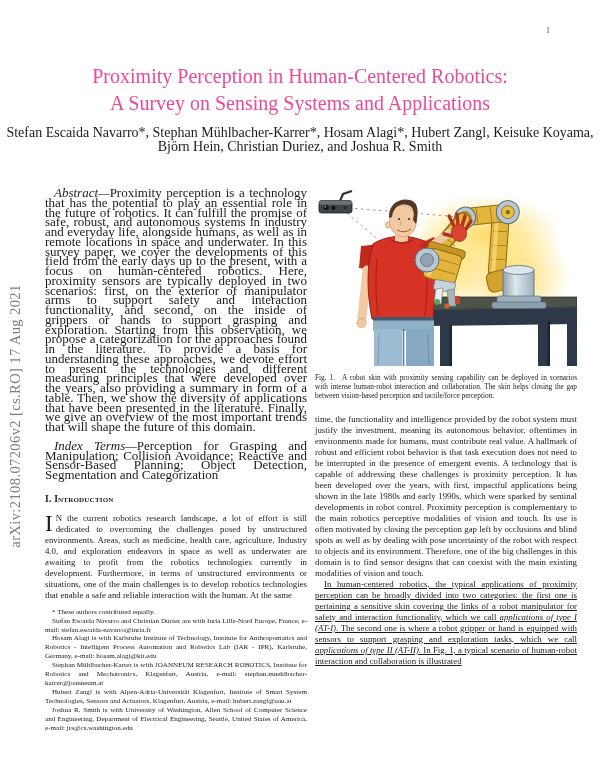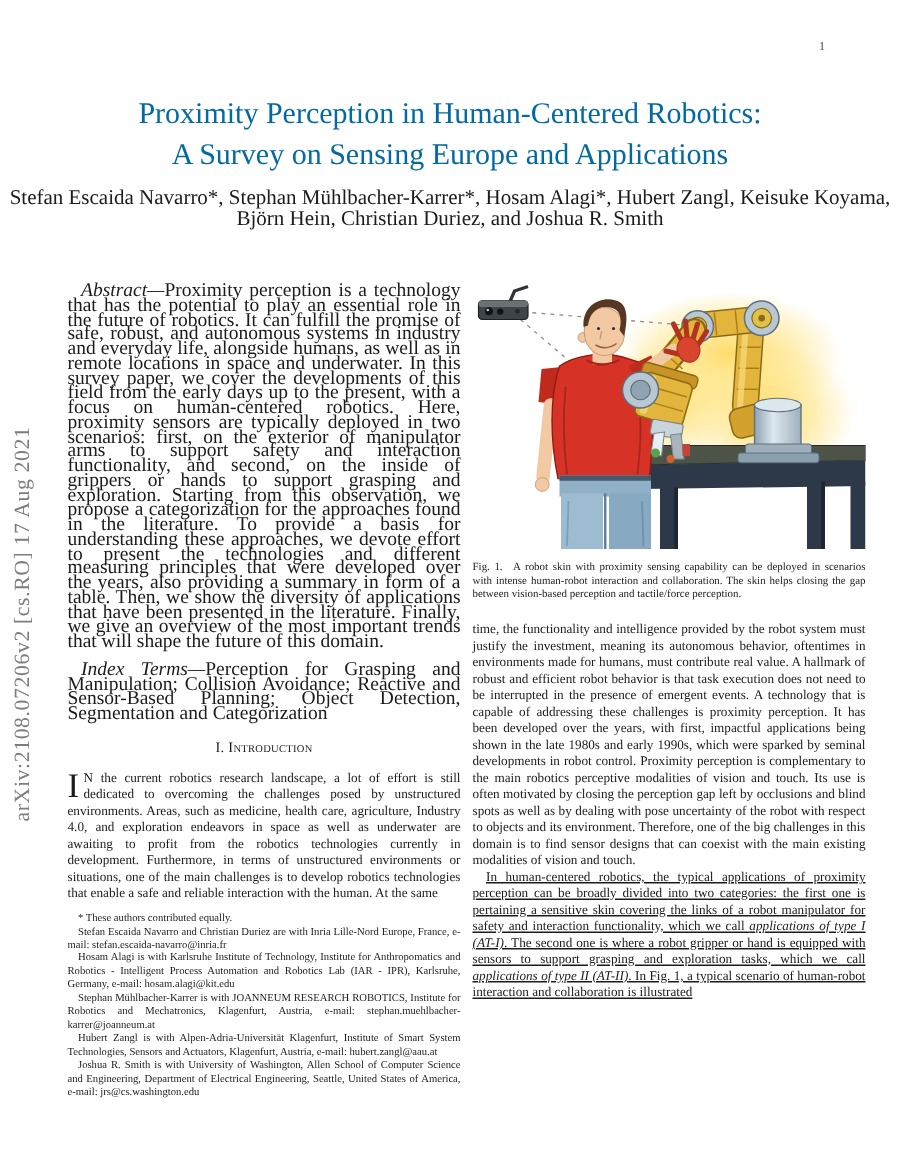--- a/index.html
+++ b/index.html
@@ -8,32 +8,32 @@
     font-family:"Liberation Serif", serif;color:#1b1b1b;
     -webkit-font-smoothing:antialiased;
   }
   .pagenum{position:absolute;top:26px;left:546px;font-size:8px;color:#4a4a4a;}
   .arxiv{
     position:absolute;top:642px;left:7px;width:452px;
     transform:rotate(-90deg);transform-origin:0 0;
     font-size:14.5px;line-height:17px;color:#7d7d7d;text-align:center;letter-spacing:0.4px;
   }
   .head{position:absolute;top:63px;left:0;width:600px;text-align:center;}
-  .title{font-size:20px;line-height:27px;color:#0369a1;}
+  .title{font-size:20px;line-height:27px;color:#ec4899;}
   .authors{margin-top:9px;font-size:14px;line-height:13.5px;}
 
   .cols{position:absolute;top:188px;left:45px;width:532px;}
   .col{position:absolute;top:0;}
   .col-left{left:0;width:262px;}
   .col-right{left:270px;width:262px;}
 
   .abs{font-weight:normal;font-size:13px;line-height:9.75px;text-align:justify;margin:0;text-indent:9px;}
   .idx{margin-top:9px;}
   .lead{font-style:italic;}
-  .sect{font-weight:normal;font-size:9.6px;text-align:center;margin:13px 0 9px;letter-spacing:0.2px;}
+  .sect{font-weight:bold;font-size:9.6px;text-align:left;margin:13px 0 9px;letter-spacing:0.2px;}
   .sc{font-variant:small-caps;}
   .body{font-size:8.8px;line-height:11px;text-align:justify;margin:0;}
   .indent{text-indent:9px;text-decoration:underline;}
   .dropcap{float:left;font-size:23px;line-height:19.5px;padding:1px 3px 0 0;}
   .footnotes{margin-top:7px;font-size:7.1px;line-height:8.9px;text-align:justify;}
   .footnotes div{text-indent:7px;}
 
   .figurebox{width:262px;height:178px;}
   .caption{font-size:7.3px;line-height:9.2px;text-align:justify;margin:7px 0 0;}
   .figlabel{margin-right:7px;}
@@ -42,21 +42,21 @@
 </style>
 </head>
 <body>
 
 <div class="pagenum">1</div>
 <div class="arxiv">arXiv:2108.07206v2  [cs.RO]  17 Aug 2021</div>
 
 <div class="head">
   <div class="title">
     <div>Proximity Perception in Human-Centered Robotics:</div>
-    <div>A Survey on Sensing Europe and Applications</div>
+    <div>A Survey on Sensing Systems and Applications</div>
   </div>
   <div class="authors">
     <div>Stefan Escaida Navarro*, Stephan Mühlbacher-Karrer*, Hosam Alagi*, Hubert Zangl, Keisuke Koyama,</div>
     <div>Björn Hein, Christian Duriez, and Joshua R. Smith</div>
   </div>
 </div>
 
 <div class="cols">
   <div class="col col-left">
     <p class="abs"><span class="lead">Abstract—</span><span>Proximity perception is a technology that has the potential to play an essential role in the future of robotics. It can fulfill the promise of safe, robust, and autonomous systems in industry and everyday life, alongside humans, as well as in remote locations in space and underwater. In this survey paper, we cover the developments of this field from the early days up to the present, with a focus on human-centered robotics. Here, proximity sensors are typically deployed in two scenarios: first, on the exterior of manipulator arms to support safety and interaction functionality, and second, on the inside of grippers or hands to support grasping and exploration. Starting from this observation, we propose a categorization for the approaches found in the literature. To provide a basis for understanding these approaches, we devote effort to present the technologies and different measuring principles that were developed over the years, also providing a summary in form of a table. Then, we show the diversity of applications that have been presented in the literature. Finally, we give an overview of the most important trends that will shape the future of this domain.</span></p>

